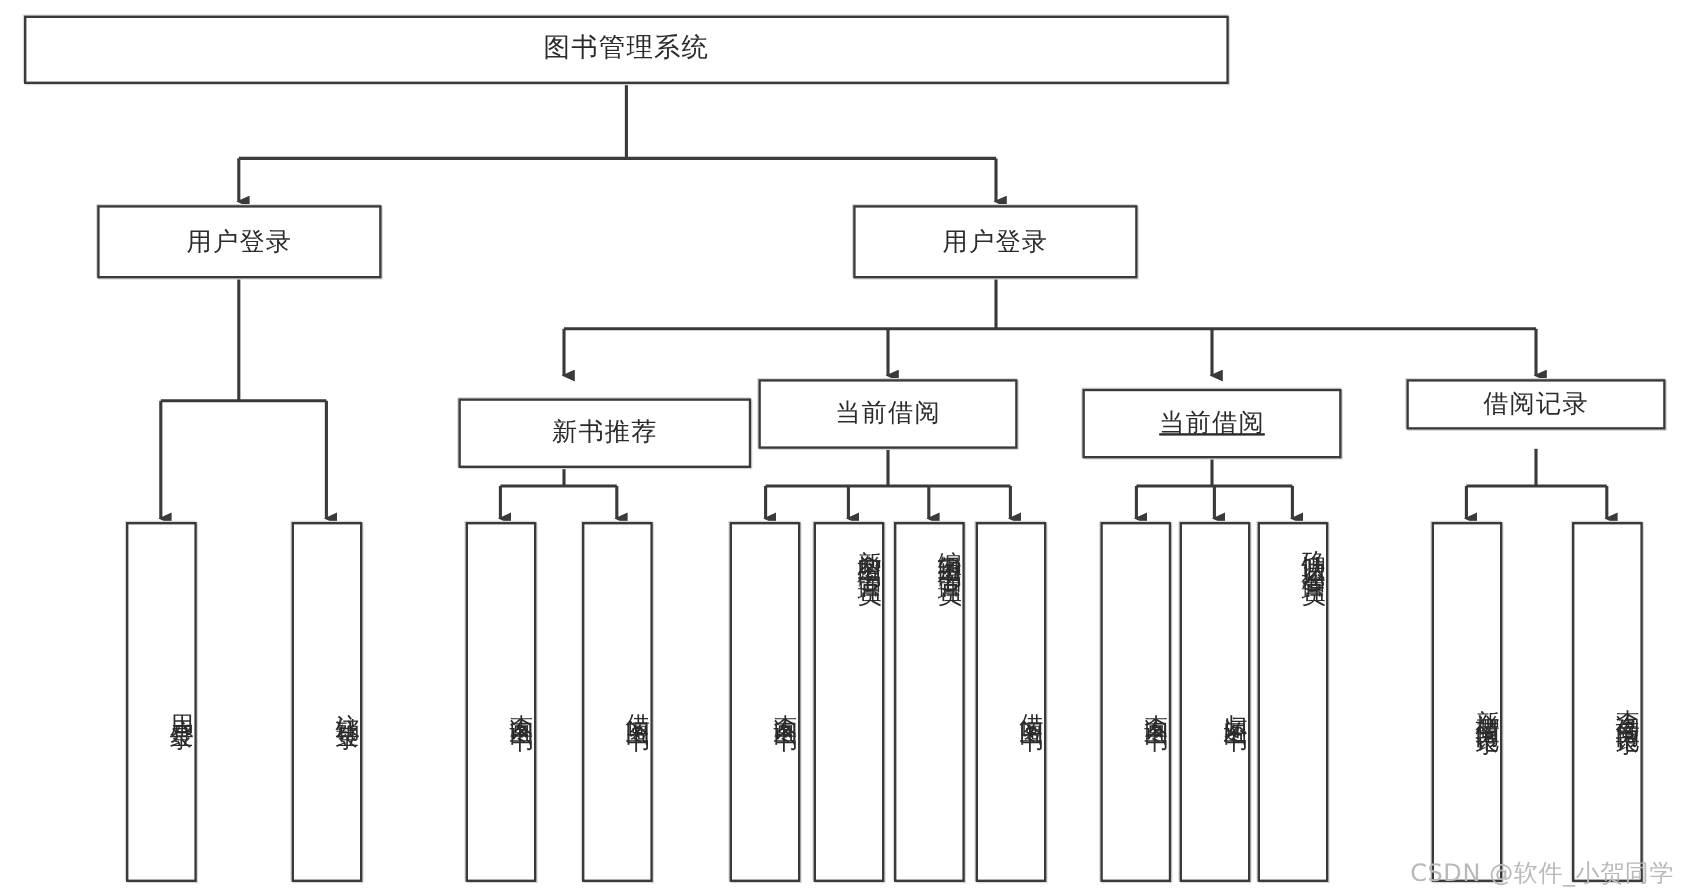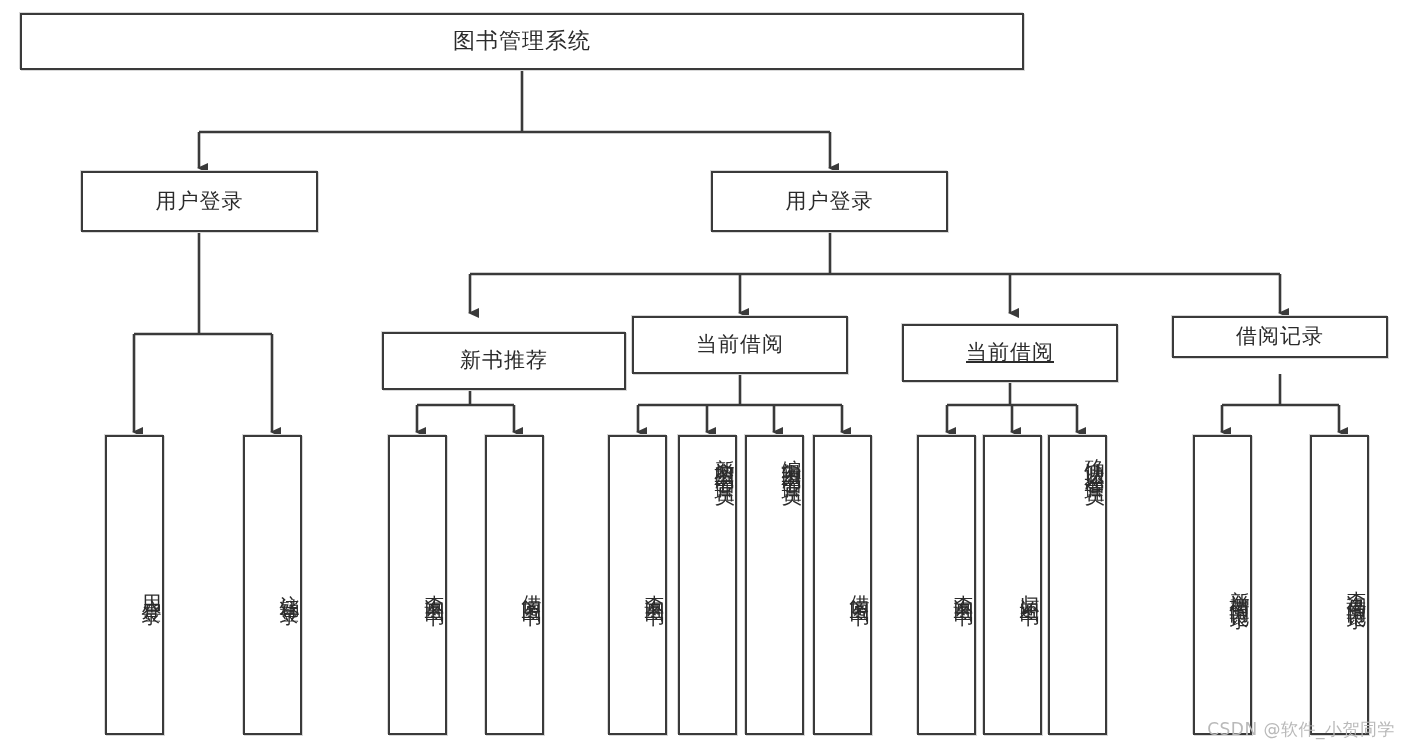--- a/index.html
+++ b/index.html
@@ -54,21 +54,21 @@
     white-space:nowrap;
   }
   .node.v.topset{
     justify-content:flex-start;
     padding-top:6px;
   }
   .watermark{
     position:absolute;
     right:10px;
     bottom:6px;
-    font-size:17px;
+    font-size:20px;
     color:#b9b9b9;
     letter-spacing:0.5px;
     white-space:nowrap;
     user-select:none;
   }
 </style>
 </head>
 <body>
 
 <div id="canvas">

